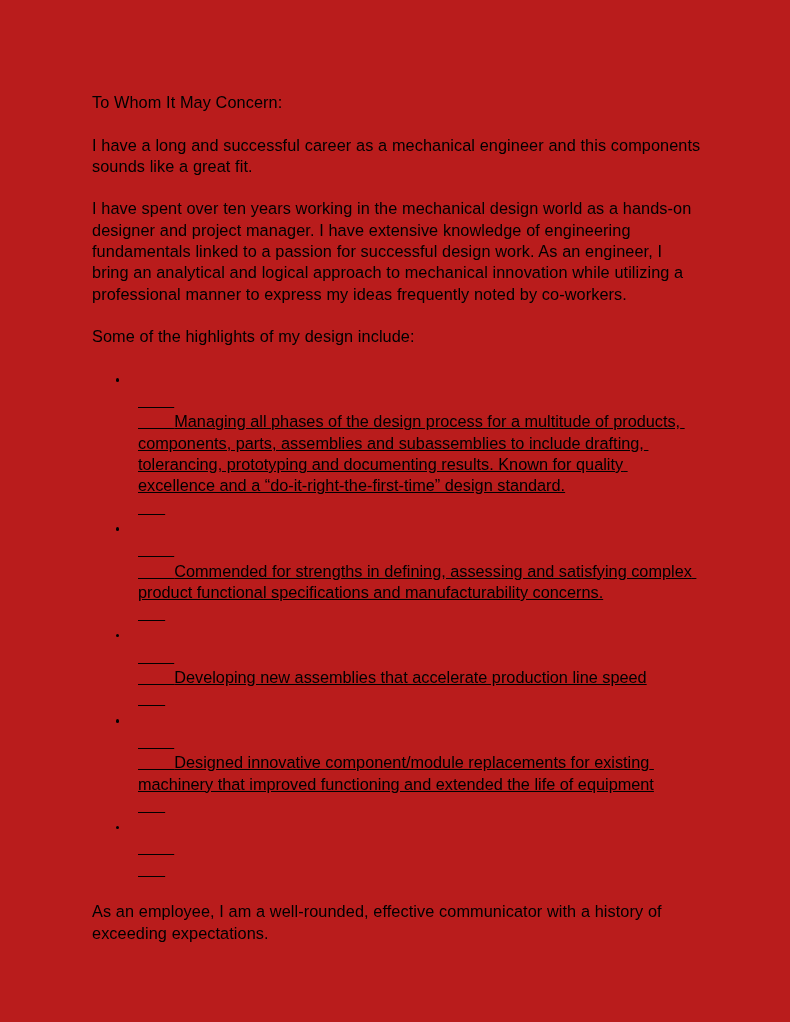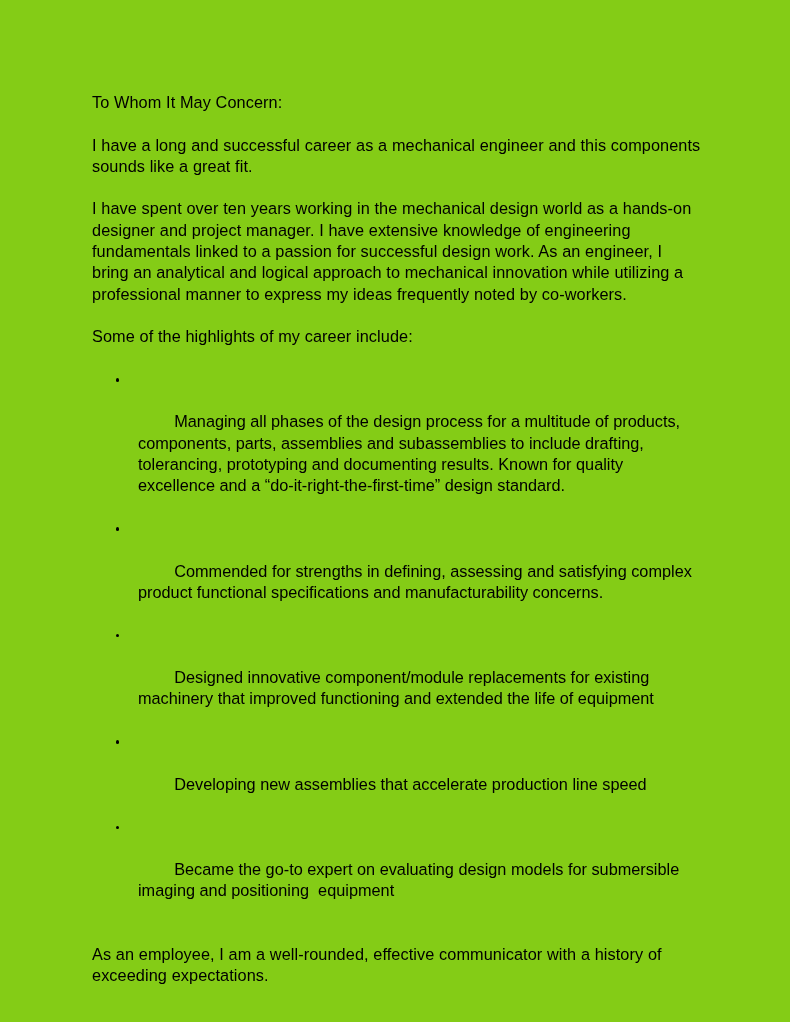--- a/index.html
+++ b/index.html
@@ -11,21 +11,21 @@
     width: 790px;
     height: 1022px;
     font-family: "Liberation Sans", sans-serif;
     color: #000000;
     -webkit-font-smoothing: antialiased;
   }
   #page {
     position: relative;
     width: 790px;
     height: 1022px;
-    background: #84cc16;
+    background: #b91c1c;
     overflow: hidden;
   }
   #letter-body {
     position: absolute;
     left: 92px;
     top: 92px;
     width: 610px;
   }
   .para {
     font-size: 16.3px;
@@ -36,20 +36,21 @@
     word-spacing: 0.004em;
     white-space: pre-wrap;
   }
   .para.tight {
     margin-bottom: 0;
   }
   .bullet-list {
     list-style: none;
     margin: 0 0 21.3px 0;
     padding: 0;
+    text-decoration: underline;
   }
   .bullet-item {
     position: relative;
     font-size: 16.3px;
     line-height: 21.3px;
     padding-left: 46px;
     margin: 0;
     white-space: pre-wrap;
   }
   .bullet-dot {
@@ -72,43 +73,42 @@
 <div id="page">
   <div id="letter-body">
 
     <p class="para">To Whom It May Concern:</p>
 
 
     <p class="para">I have a long and successful career as a mechanical engineer and this components sounds like a great fit.</p>
 
     <p class="para">I have spent over ten years working in the mechanical design world as a hands-on designer and project manager. I have extensive knowledge of engineering fundamentals linked to a passion for successful design work. As an engineer, I bring an analytical and logical approach to mechanical innovation while utilizing a professional manner to express my ideas frequently noted by co-workers.</p>
 
-    <p class="para tight">Some of the highlights of my career include:</p>
+    <p class="para tight">Some of the highlights of my design include:</p>
 
     <div class="spacer-blank"></div>
 
     <ul class="bullet-list">
       <li class="bullet-item">
         <span class="bullet-dot"></span>
         <span>Managing all phases of the design process for a multitude of products, components, parts, assemblies and subassemblies to include drafting, tolerancing, prototyping and documenting results. Known for quality excellence and a “do-it-right-the-first-time” design standard.</span>
       </li>
       <li class="bullet-item">
         <span class="bullet-dot"></span>
         <span>Commended for strengths in defining, assessing and satisfying complex product functional specifications and manufacturability concerns.</span>
       </li>
       <li class="bullet-item">
         <span class="bullet-dot"></span>
+        <span>Developing new assemblies that accelerate production line speed</span>
+      </li>
+      <li class="bullet-item">
+        <span class="bullet-dot"></span>
         <span>Designed innovative component/module replacements for existing machinery that improved functioning and extended the life of equipment</span>
       </li>
       <li class="bullet-item">
         <span class="bullet-dot"></span>
-        <span>Developing new assemblies that accelerate production line speed</span>
-      </li>
-      <li class="bullet-item">
-        <span class="bullet-dot"></span>
-        <span>Became the go-to expert on evaluating design models for submersible imaging and positioning  equipment</span>
       </li>
     </ul>
 
     <p class="para tight">As an employee, I am a well-rounded, effective communicator with a history of exceeding expectations.</p>
 
   </div>
 </div>
 
 </body></html>

